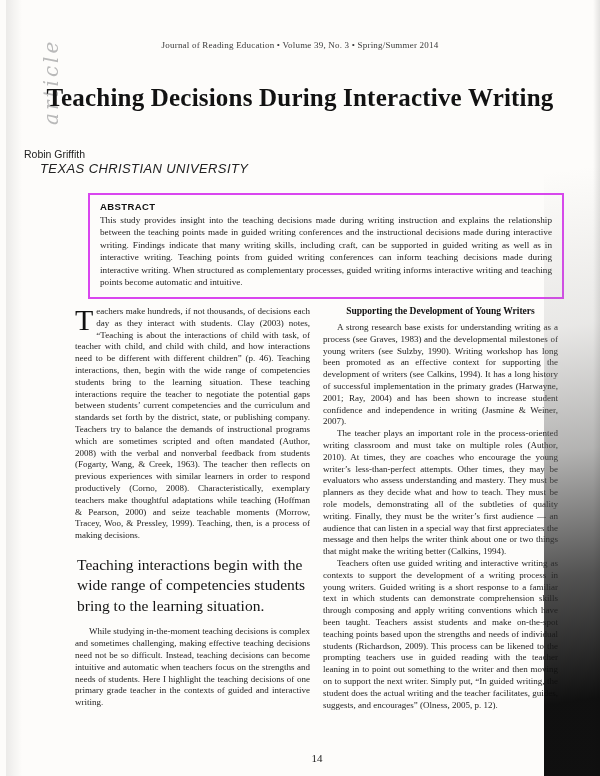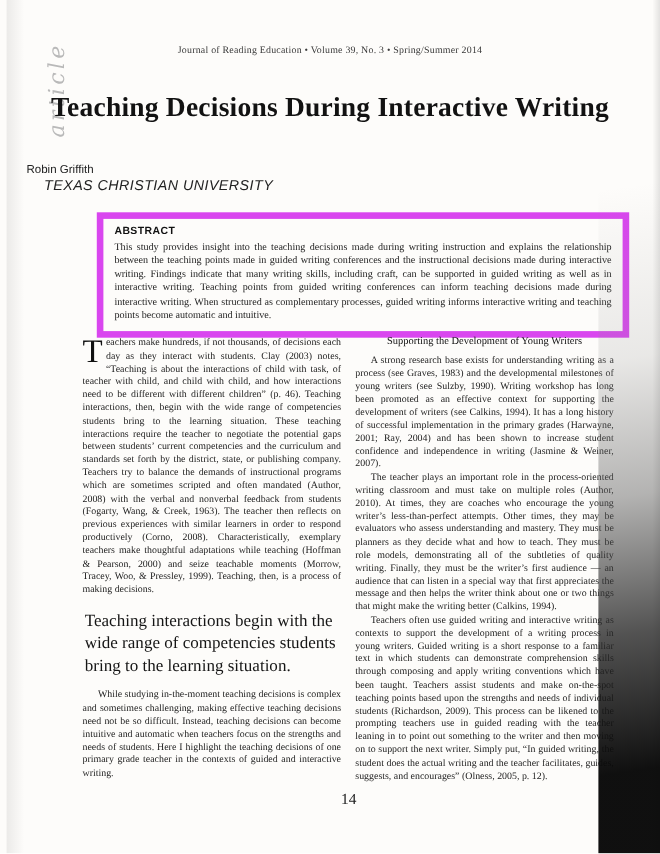--- a/index.html
+++ b/index.html
@@ -55,21 +55,21 @@
     position:absolute;top:148px;left:24px;width:520px;text-align:left;
     font-family:"Liberation Sans", sans-serif;font-size:10.5px;color:#222;
   }
   .affiliation{
     position:absolute;top:161px;left:40px;width:520px;text-align:left;
     font-family:Liberation Sans, sans-serif;font-style:italic;
     font-size:13px;letter-spacing:0.4px;color:#222;
   }
   .abstract-box{
     position:absolute;top:193px;left:88px;width:452px;
-    border:6px solid #d946ef;
+    border:2px solid #d946ef;
     padding:6px 10px 9px 10px;
     background:transparent;
   }
   .abstract-label{
     font-family:"Liberation Sans", sans-serif;
     font-weight:bold;font-size:9.5px;letter-spacing:0.4px;color:#111;
     margin-bottom:2px;
   }
   .abstract-text{
     font-size:9.2px;line-height:12.4px;text-align:justify;color:#1d1d1d;
@@ -88,26 +88,26 @@
     font-size:30px;line-height:25px;
     padding:1px 3px 0 0;
     color:#101010;
   }
   .pull-quote{
     margin:13px 0 10px 2px;
     font-size:15.5px;line-height:20.5px;
     color:#151515;
   }
   .col-heading{
-    text-align:center;font-weight:normal;font-size:9.5px;color:#101010;
+    text-align:center;font-weight:bold;font-size:9.5px;color:#101010;
     margin-bottom:6px;
   }
   .page-number{
-    position:absolute;top:720px;left:75px;width:484px;text-align:center;
-    font-size:14px;color:#222;
+    position:absolute;top:752px;left:75px;width:484px;text-align:center;
+    font-size:11px;color:#222;
     z-index:2;
   }
 </style>
 </head>
 <body>
 
 <div class="page">
 
   <div class="left-scan-band"></div>
 

